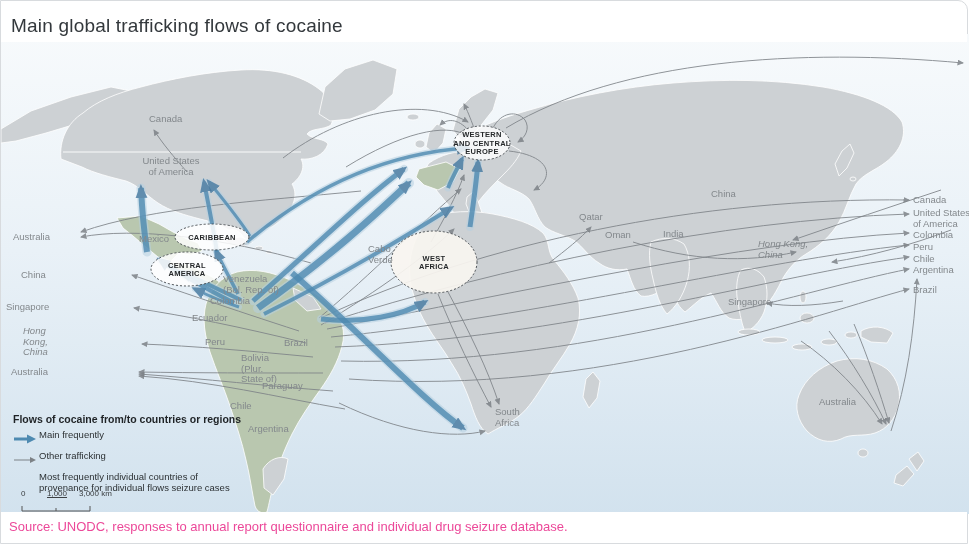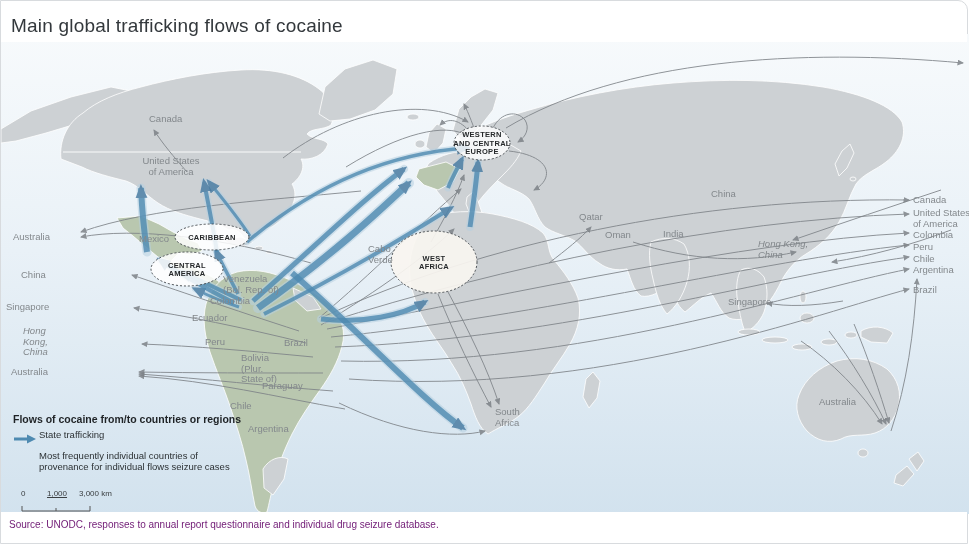--- a/index.html
+++ b/index.html
@@ -7,21 +7,21 @@
     --other-flow:#7d8287; --provenance:#b9c7af; --land:#cdd1d4;
   }
   html,body{margin:0;padding:0;background:#fff;}
   body{font-family:"Liberation Sans","DejaVu Sans",sans-serif;width:970px;height:546px;overflow:hidden;}
   .figure{position:relative;width:968px;height:544px;border:1px solid #d8dbde;border-top-right-radius:10px;box-sizing:border-box;background:#fff;}
   .titlebar{position:absolute;top:8px;left:0;right:0;height:33px;background:#fff;z-index:5;}
   .titlebar h1{margin:0;padding:6px 0 0 10px;font-size:19px;font-weight:400;color:#33383c;letter-spacing:.2px;}
   .mapwrap{position:absolute;top:33px;left:0;width:968px;height:480px;z-index:1;}
   svg text{font-family:"Liberation Sans","DejaVu Sans",sans-serif;}
   .footer{position:absolute;left:0;right:0;bottom:0;height:31px;background:#fff;z-index:5;}
-  .footer p{margin:0;padding:7px 0 0 8px;font-size:10px;color:#701a75;}
+  .footer p{margin:0;padding:7px 0 0 8px;font-size:13px;color:#ec4899;}
   .legend{position:absolute;left:12px;top:412px;width:260px;z-index:4;}
   .legend .lg-title{font-size:10.5px;font-weight:bold;color:#1f2326;margin-bottom:4px;}
   .lg-row{display:flex;align-items:flex-start;margin-bottom:2px;}
   .lg-ico{width:26px;flex:0 0 26px;margin-top:1px;}
   .lg-txt{font-size:9.5px;color:#2c3134;line-height:11px;}
   .lg-swatch{width:20px;height:9px;background:var(--provenance);margin-top:1px;}
   .scalebar{position:absolute;left:18px;top:488px;z-index:4;width:120px;}
   .scalebar .nums{position:relative;height:10px;font-size:8px;color:#3c4043;}
   .scalebar .nums span{position:absolute;top:0;}
   .scalebar .n0{left:2px;} .scalebar .n1{left:28px;text-decoration:underline;} .scalebar .n2{left:60px;}
@@ -220,21 +220,30 @@
 
   <div class="legend">
     <div class="lg-title">Flows of cocaine from/to countries or regions</div>
     <div class="lg-row">
       <span class="lg-ico">
         <svg width="24" height="10" viewBox="0 0 24 10">
             <path d="M1,5 L15,5" stroke="#4e8ab1" stroke-width="3"></path>
             <path d="M14,0.5 L23,5 L14,9.5 Z" fill="#4e8ab1"></path>
           </svg>
       </span>
-      <span class="lg-txt">State trafficking</span>
+      <span class="lg-txt">Main frequently</span>
+    </div>
+    <div class="lg-row">
+      <span class="lg-ico">
+        <svg width="24" height="10" viewBox="0 0 24 10">
+            <path d="M1,5 L18,5" stroke="#7d8287" stroke-width="1"></path>
+            <path d="M17,2 L23,5 L17,8 Z" fill="#7d8287"></path>
+          </svg>
+      </span>
+      <span class="lg-txt">Other trafficking</span>
     </div>
     <div class="lg-row">
       <span class="lg-ico"><span class="lg-swatch"></span></span>
       <span class="lg-txt">
         <span>Most frequently individual countries of</span><br>
         <span>provenance for individual flows seizure cases</span>
       </span>
     </div>
   </div>
 

